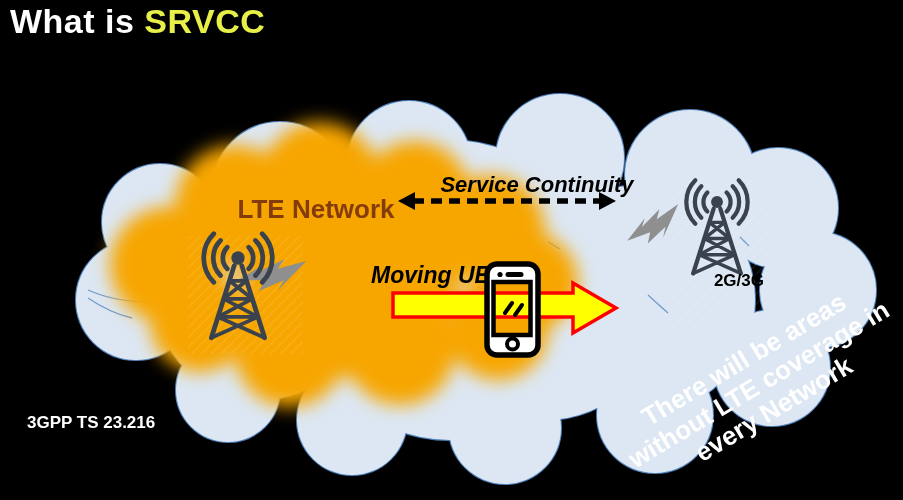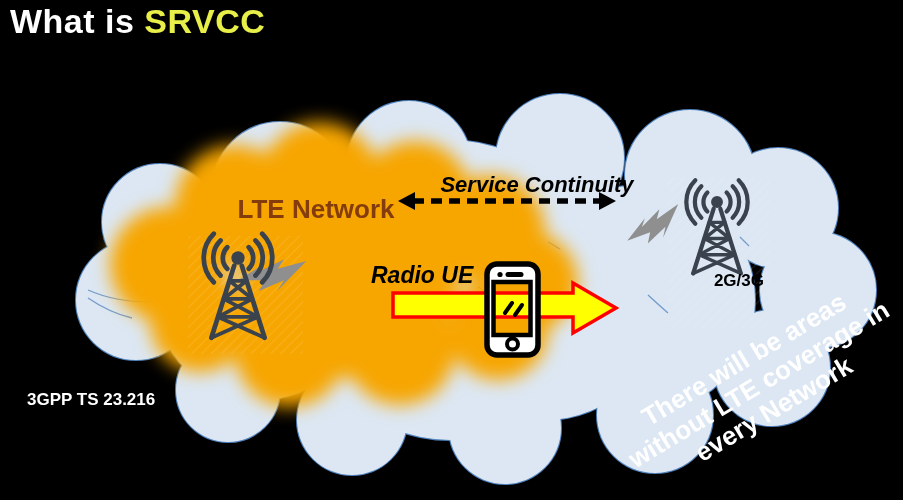--- a/index.html
+++ b/index.html
@@ -22,21 +22,21 @@
   .tower-use{color:var(--tower,#3a434d);}
   .bolt-use{fill:var(--bolt,#8f8f8f);}
   .txt{position:absolute; white-space:nowrap;}
   .title-line{left:10px; top:2px; font-size:34px; font-weight:bold; color:var(--text-light,#fff); letter-spacing:.5px;}
   .title-line .hl{color:var(--title-highlight,#e8ef48);}
   .subtitle-line{left:10px; top:42px; font-size:27px; font-weight:bold; color:var(--text-light,#fff);}
   .lte-label{left:216px; top:194px; width:200px; text-align:center; font-size:26px; font-weight:bold; color:var(--lte-text,#843c0c);}
   .service-label{left:407px; top:172px; width:200px; text-align:center; font-size:22px; font-weight:bold; font-style:italic; color:var(--text-dark,#000);margin-left:30px;}
   .moving-label{left:371px; top:262px; font-size:23px; font-weight:bold; font-style:italic; color:var(--text-dark,#000);}
   .gsm-label{left:672px; top:271px; width:92px; text-align:right; font-size:17px; font-weight:bold; color:var(--text-dark,#000); line-height:20px;}
-  .ref-label{left:27px; top:390px; font-size:17px; font-weight:bold; color:var(--text-light,#fff);}
+  .ref-label{left:27px; top:413px; font-size:17px; font-weight:bold; color:var(--text-light,#fff);}
   .side-note{
     left:583px; top:341px; width:352px; text-align:center;
     font-size:26px; font-weight:bold; color:var(--text-light,#fff);
     line-height:29px; transform:rotate(-31deg); transform-origin:50% 50%;
     white-space:nowrap;
   }
 </style>
 </head>
 <body>
 
@@ -156,21 +156,21 @@
       <circle cx="512.5" cy="344" r="5.5" fill="#fff" stroke="#000" stroke-width="4"></circle>
     </g>
   </svg>
 
   <div class="txt title-line">
     <span>What is </span><span class="hl">SRVCC</span>
   </div>
 
   <div class="txt lte-label">LTE Network</div>
   <div class="txt service-label">Service Continuity</div>
-  <div class="txt moving-label">Radio UE</div>
+  <div class="txt moving-label">Moving UE</div>
 
   <div class="txt gsm-label">
     <div>2G/3G</div>
   </div>
 
   <div class="txt ref-label">3GPP TS 23.216</div>
 
   <div class="txt side-note">
     <div>There will be areas</div>
     <div>without LTE coverage in</div>

